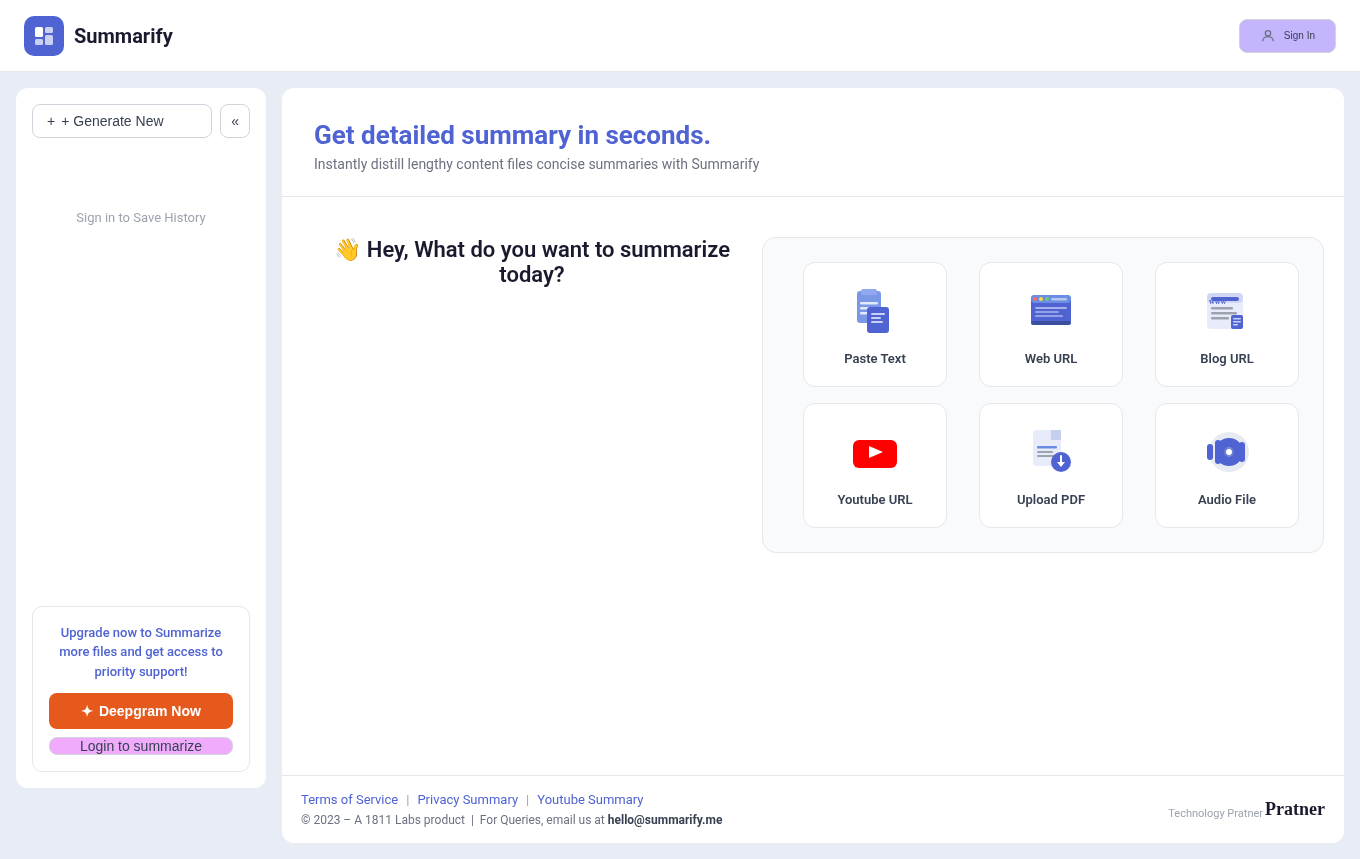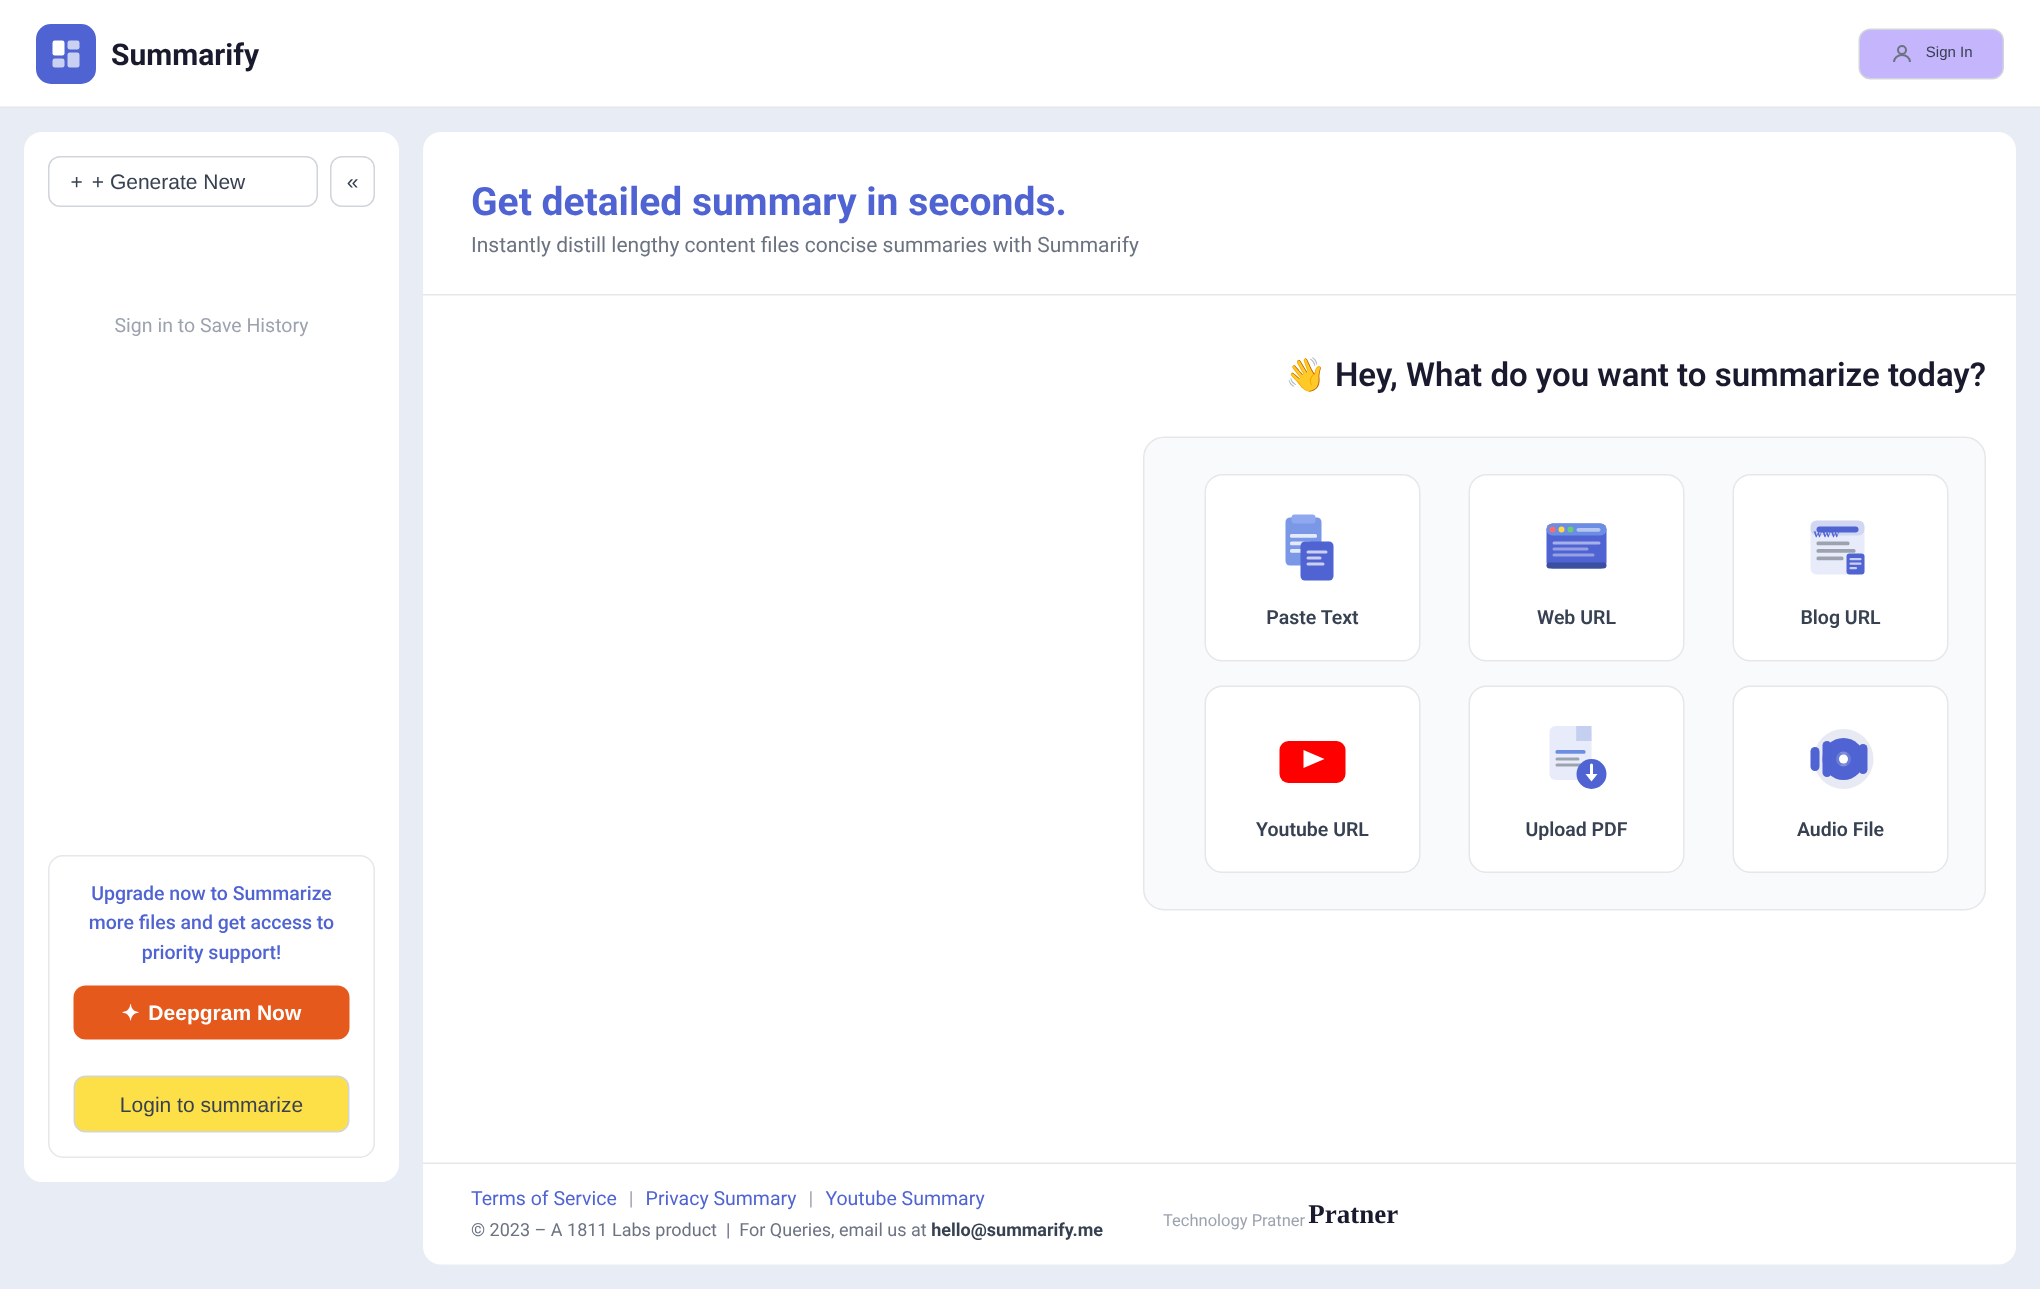--- a/index.html
+++ b/index.html
@@ -147,30 +147,30 @@
       padding: 10px 20px;
       width: 100%;
       cursor: pointer;
       font-size: 14px;
       font-weight: 600;
     }
     #login-to-summarize-button {
       display: flex;
       align-items: center;
       justify-content: center;
-      background: #fde047;
+      background: #f0abfc;
       border: 1px solid #d1d5db;
       border-radius: 8px;
-      padding: 10px 20px;
+      padding: 0 20px;
       width: 100%;
       cursor: pointer;
       font-size: 14px;
       color: #374151;
       font-weight: 500;
-      margin-top: 24px;
+      margin-top: 8px;
     }
 
     
     #main {
       flex: 1;
       background: white;
       border-radius: 12px;
       display: flex;
       flex-direction: column;
     }
@@ -189,22 +189,22 @@
     }
     #hero-subtitle {
       font-size: 14px;
       color: #6b7280;
     }
 
     
     #cards-area {
       flex: 1;
       display: flex;
-      flex-direction: column;
-      align-items: flex-end;
+      flex-direction: row;
+      align-items: flex-start;
       padding: 40px 20px;
     }
     #welcome-text {
       font-size: 22px;
       font-weight: 600;
       color: #1a1a2e;
       margin-bottom: 28px;
       text-align: center;
     }
     #cards-container {
@@ -238,25 +238,25 @@
     }
     .card-label {
       font-size: 13px;
       font-weight: 600;
       color: #374151;
       text-align: center;
     }
 
     
     #footer {
-      padding: 16px 32px;
+      padding: 16px 19px;
       border-top: 1px solid #e5e7eb;
       display: flex;
       align-items: center;
-      justify-content: flex-start;
+      justify-content: space-between;
       gap: 40px;
     }
     #footer-left {
       display: flex;
       flex-direction: column;
       gap: 6px;
     }
     #footer-links {
       display: flex;
       gap: 8px;

